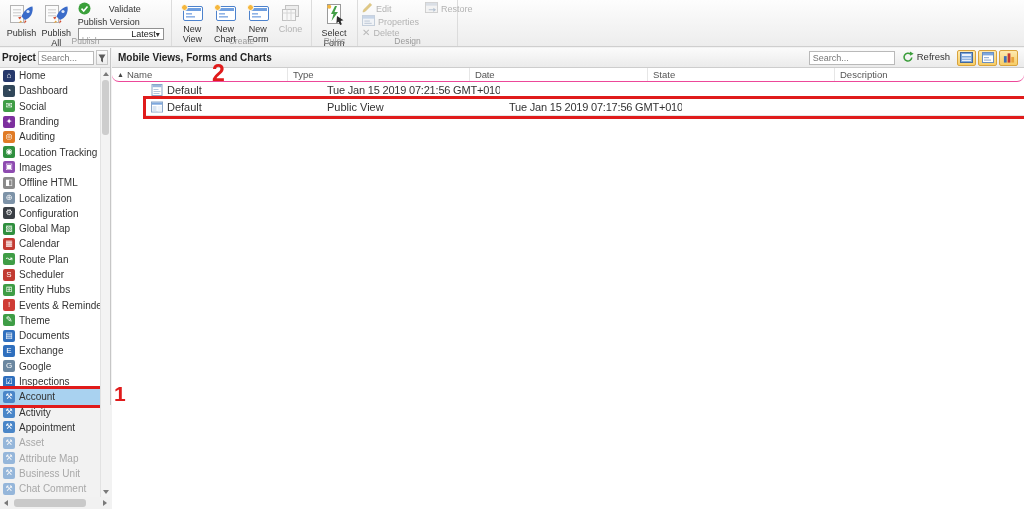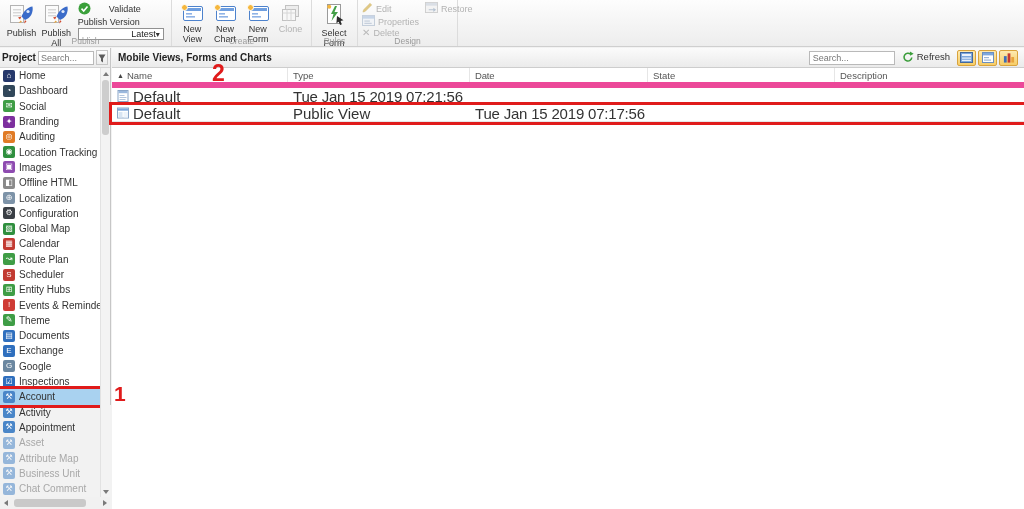--- a/index.html
+++ b/index.html
@@ -64,22 +64,22 @@
     display:flex;align-items:center;padding:0 6px;}
   .m-title{font-size:10px;font-weight:bold;color:#222;flex:none;}
   .m-spacer{flex:1;}
   .m-search{width:86px;height:14px;font-size:9px;border:1px solid #b9b9b9;padding:0 3px;color:#333;font-family:"Liberation Sans",sans-serif;}
   .m-refresh{display:flex;gap:3px;margin:0 7px;cursor:default;}
   .m-refresh span{font-size:9.5px;color:#333;}
   .m-toggles{display:flex;gap:2px;}
   .m-toggle{width:19px;height:16px;background:linear-gradient(#fdeab0,#f6cd67);border:1px solid #d9a33c;border-radius:2px;
     display:flex;align-items:center;justify-content:center;cursor:default;}
 
-  .tbl-head{display:flex;height:20px;border-bottom:6px solid #ec4899;font-size:9.5px;color:#555;}
-  .tbl-row{display:flex;height:17px;border-bottom:1px solid #e6e6e6;font-size:15px;color:#333;background:#fff;}
+  .tbl-head{display:flex;height:14px;border-bottom:1px solid #ec4899;font-size:9.5px;color:#555;border-radius:9px;}
+  .tbl-row{display:flex;height:17px;border-bottom:1px solid #e6e6e6;font-size:11px;color:#333;background:#fff;margin-left:34px;}
   .tbl-row.row-annotated{outline:3px solid #e01b1b;outline-offset:0;position:relative;z-index:5;}
   .cell{display:flex;align-items:center;padding:0 5px;height:100%;overflow:hidden;white-space:nowrap;}
   .hcell{border-right:1px solid #e6e6e6;}
   .c-name{width:176px;}.c-type{width:182px;}.c-date{width:178px;letter-spacing:-0.2px;}.c-state{width:187px;}.c-desc{flex:1;border-right:none;}
   .sort-ico{font-size:7px;color:#444;margin-right:3px;}
   .row-ico{flex:none;margin-right:4px;display:flex;align-items:center;}
 
   
   .ann-label{position:absolute;color:#e01b1b;font-weight:bold;z-index:10;}
   #ann1{left:114px;top:382px;font-size:21px;}

